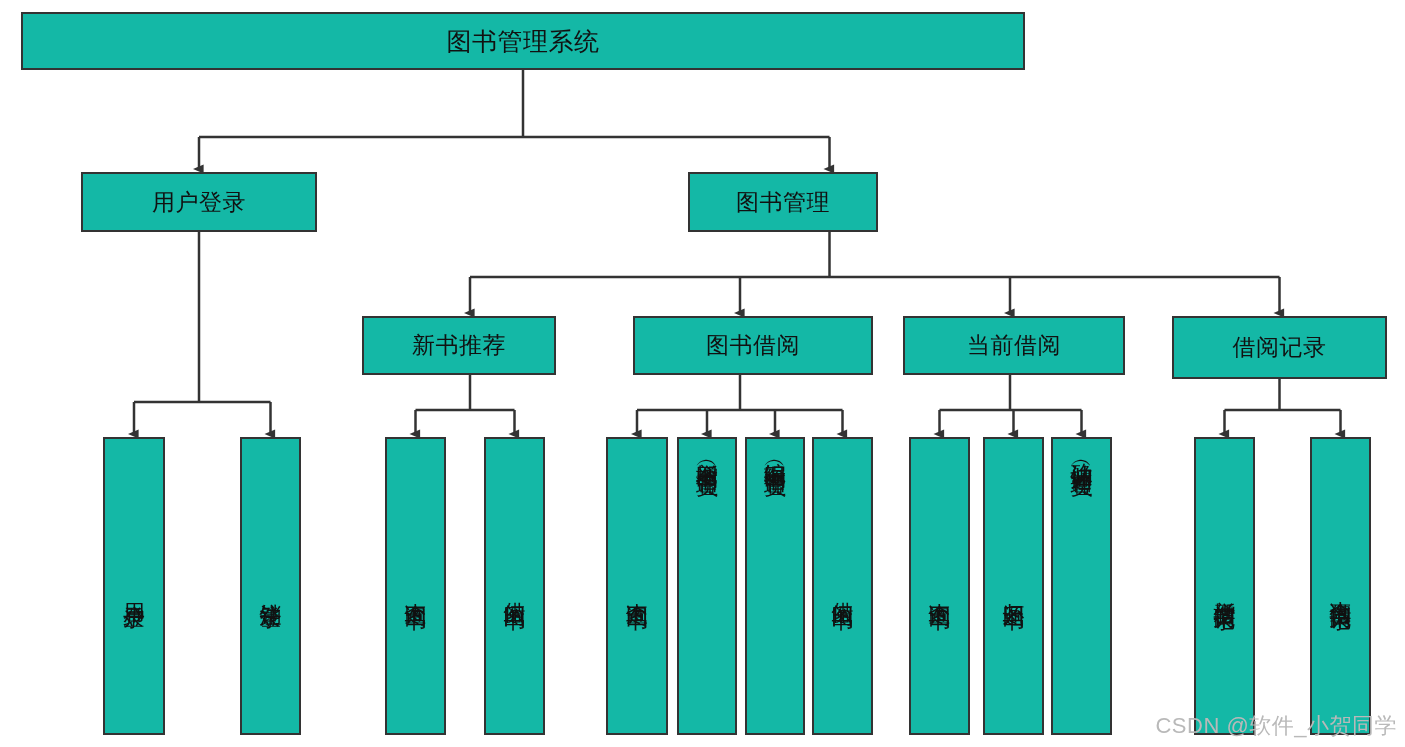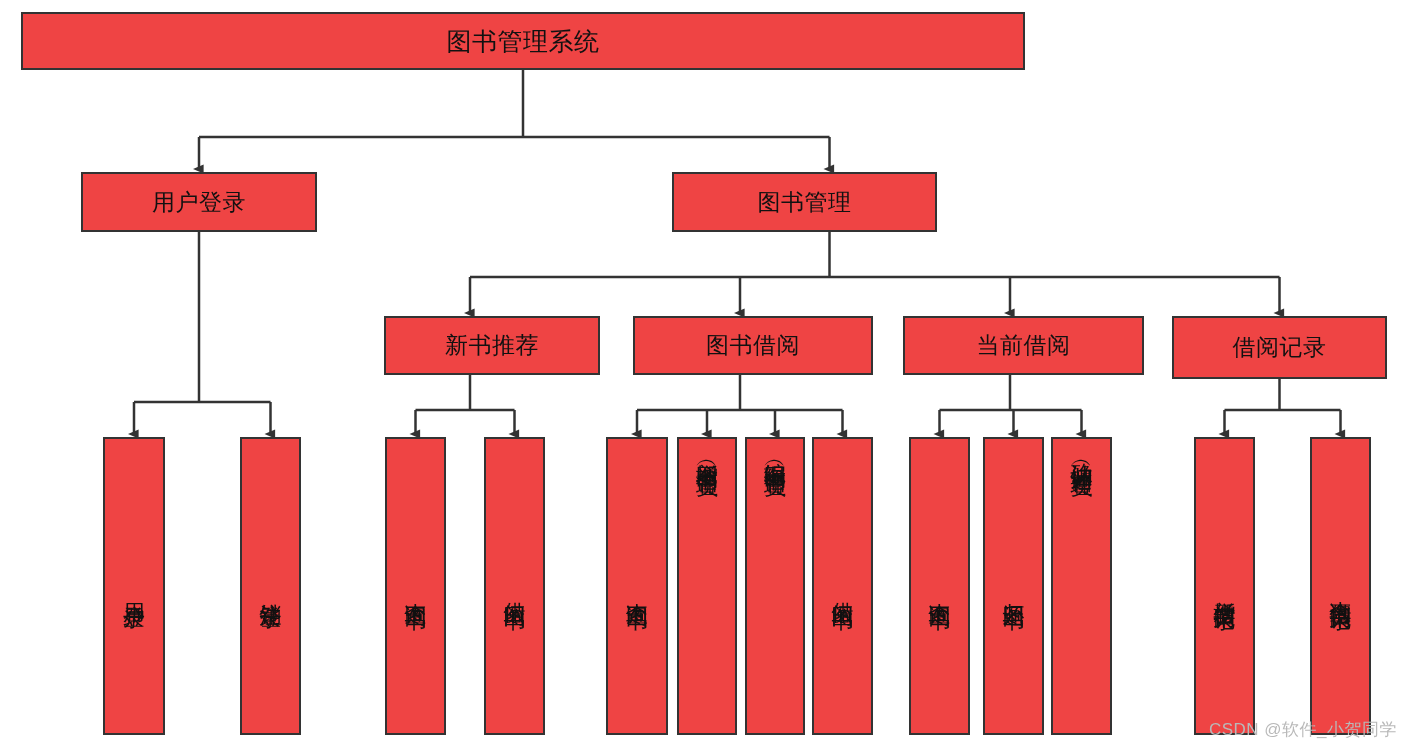--- a/index.html
+++ b/index.html
@@ -1,28 +1,28 @@
 <!DOCTYPE html>
 <html><head>
 <meta charset="utf-8">
 <style>
   html,body{margin:0;padding:0;background:#ffffff;}
   body{width:1405px;height:747px;font-family:"Liberation Sans","DejaVu Sans",sans-serif;overflow:hidden;}
   #diagram-root{position:relative;width:1405px;height:747px;background:#fff;}
   svg.edges{position:absolute;left:0;top:0;width:1405px;height:747px;pointer-events:none;}
-  .node{position:absolute;box-sizing:border-box;background:#ef4444;border:2.5px solid #333333;display:flex;align-items:center;justify-content:center;}
+  .node{position:absolute;box-sizing:border-box;background:#14b8a6;border:2.5px solid #333333;display:flex;align-items:center;justify-content:center;}
   .node-label{color:#111111;text-align:center;line-height:1.06;letter-spacing:0.5px;}
   .lvl0 .node-label{font-size:25px;}
   .lvl1 .node-label{font-size:23px;}
   .lvl2 .node-label{font-size:23px;}
   .leaf{align-items:flex-start;justify-content:center;padding-top:6px;}
   .leaf .node-label{font-size:22px;writing-mode:vertical-rl;text-orientation:upright;line-height:1.18;letter-spacing:2px;white-space:pre;}
   .leaf.tall-text{align-items:flex-start;}
   .leaf.mid-text{align-items:center;}
-  #watermark{position:absolute;right:8px;bottom:6px;font-size:17px;color:#b9b9b9;letter-spacing:0.5px;white-space:nowrap;}
+  #watermark{position:absolute;right:8px;bottom:6px;font-size:22px;color:#b9b9b9;letter-spacing:0.5px;white-space:nowrap;}
 </style>
 </head>
 <body>
 
 <div id="diagram-root">
   <svg class="edges" viewBox="0 0 1405 747">
     <defs>
       <marker id="arrow" markerWidth="12" markerHeight="12" refX="5.2" refY="5" orient="auto" markerUnits="userSpaceOnUse">
         <path d="M0.6,0.4 L9.8,0.4 L5.2,11 Z" fill="#333333"></path>
       </marker>
@@ -63,30 +63,30 @@
         <line x1="1340.5" y1="410" x2="1340.5" y2="434" stroke="#333333" stroke-width="2.5" marker-end="url(#arrow)"></line>
       </g>
   </svg>
   <div id="node-layer">
       <div class="node lvl0" style="left: 21px; top: 12px; width: 1004px; height: 58px;">
         <div class="node-label">图书管理系统</div>
       </div>
       <div class="node lvl1" style="left: 81px; top: 172px; width: 236px; height: 60px;">
         <div class="node-label">用户登录</div>
       </div>
-      <div class="node lvl1" style="left: 672px; top: 172px; width: 265px; height: 60px;">
+      <div class="node lvl1" style="left: 688px; top: 172px; width: 190px; height: 60px;">
         <div class="node-label">图书管理</div>
       </div>
-      <div class="node lvl2" style="left: 362px; top: 316px; width: 216px; height: 59px; margin-left: 22px;">
+      <div class="node lvl2" style="left: 362px; top: 316px; width: 194px; height: 59px;">
         <div class="node-label">新书推荐</div>
       </div>
       <div class="node lvl2" style="left: 633px; top: 316px; width: 240px; height: 59px;">
         <div class="node-label">图书借阅</div>
       </div>
-      <div class="node lvl2" style="left: 903px; top: 316px; width: 241px; height: 59px;">
+      <div class="node lvl2" style="left: 903px; top: 316px; width: 222px; height: 59px;">
         <div class="node-label">当前借阅</div>
       </div>
       <div class="node lvl2" style="left: 1172px; top: 316px; width: 215px; height: 63px;">
         <div class="node-label">借阅记录</div>
       </div>
       <div class="node lvl3 leaf mid-text" style="left: 103px; top: 437px; width: 62px; height: 298px;">
         <div class="node-label">用户登录</div>
       </div>
       <div class="node lvl3 leaf mid-text" style="left: 240px; top: 437px; width: 61px; height: 298px;">
         <div class="node-label">注销登录</div>

